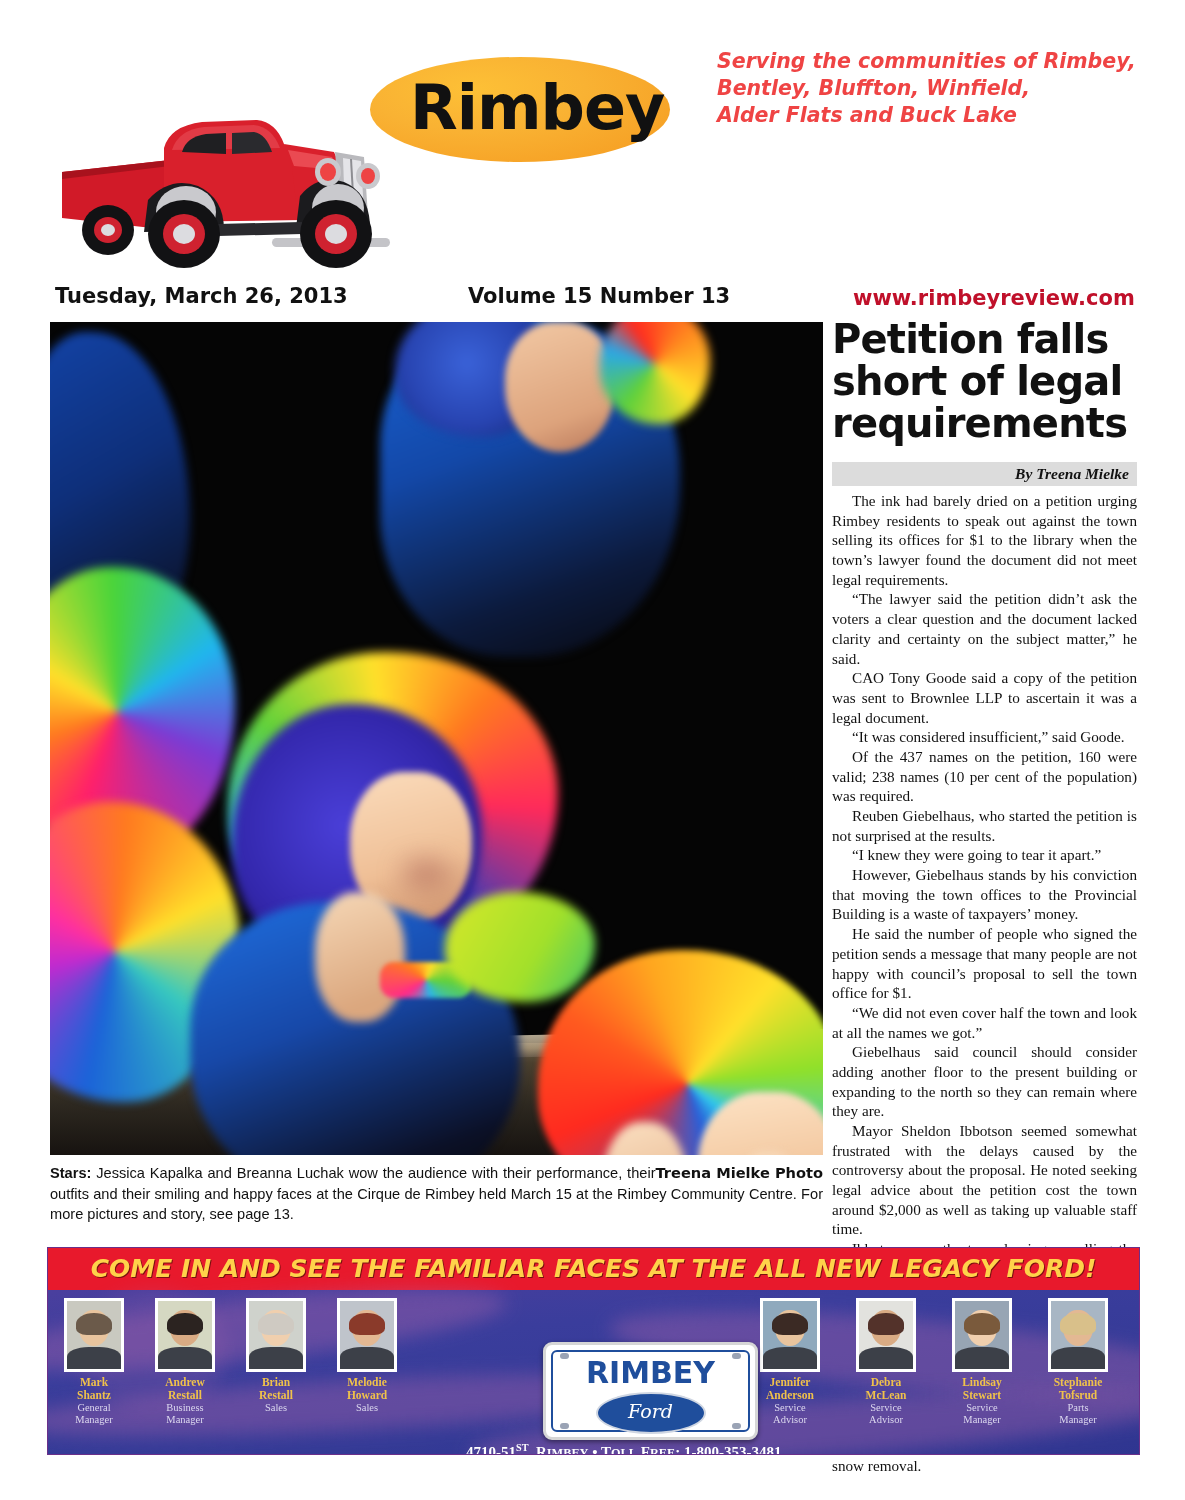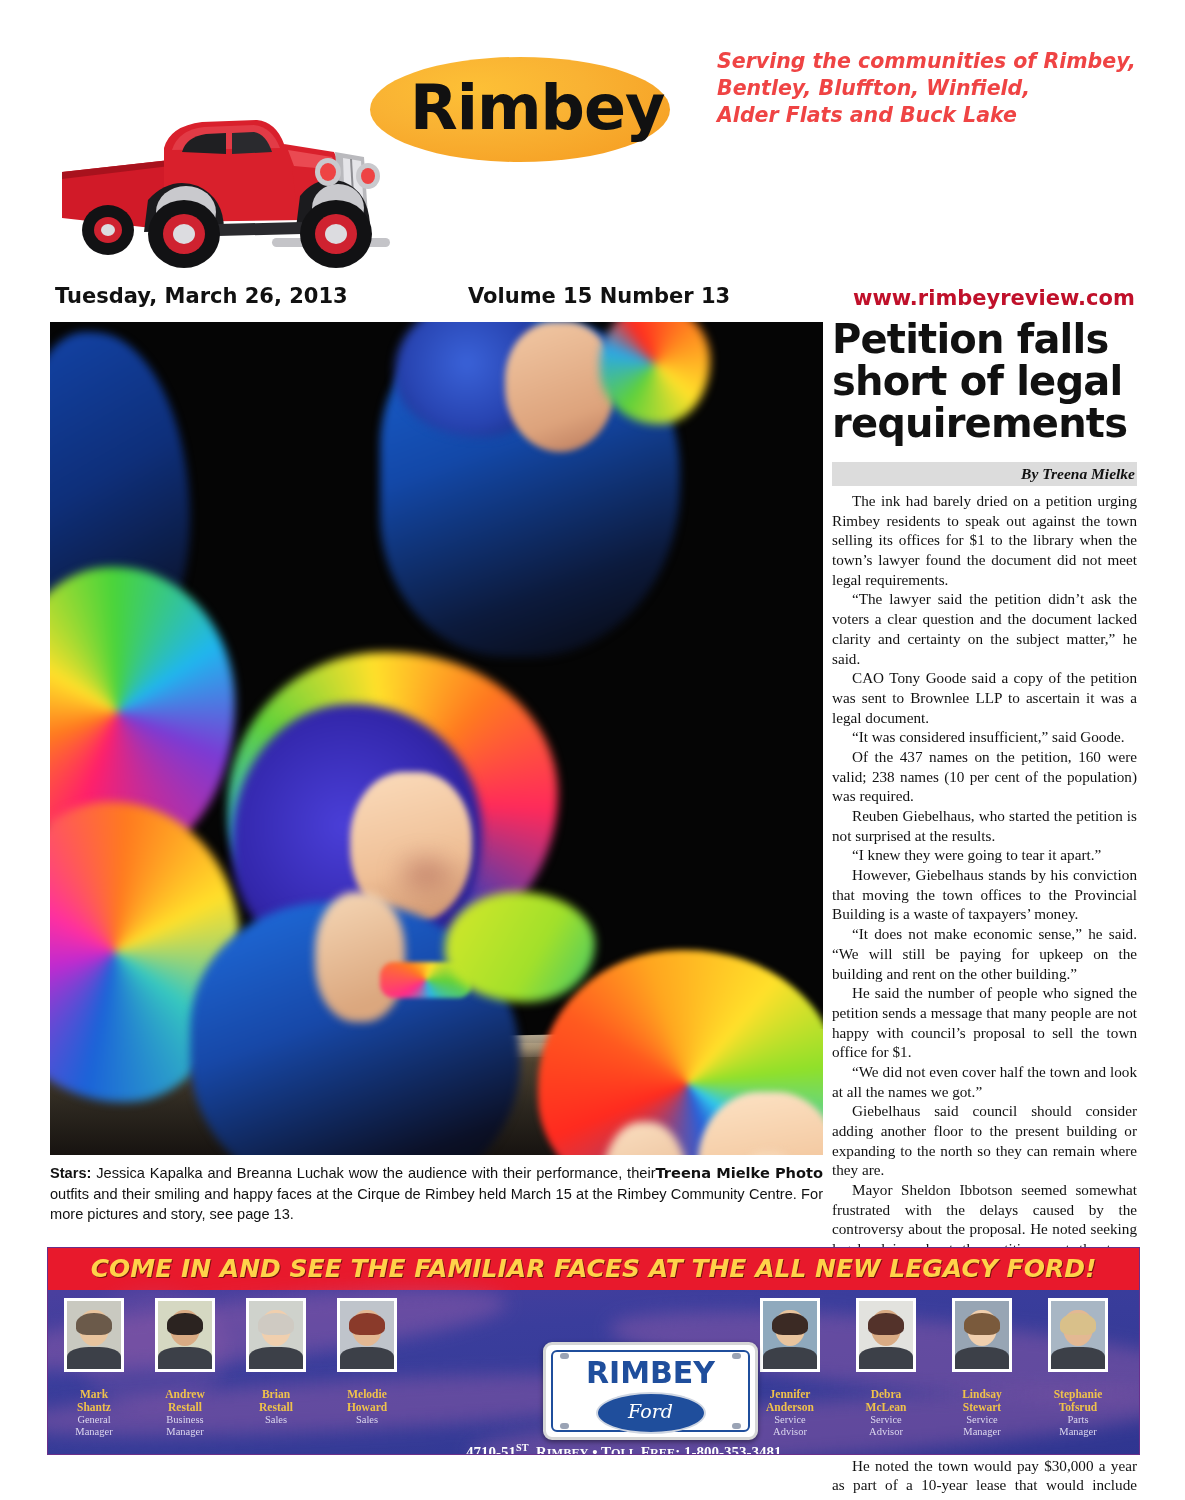--- a/index.html
+++ b/index.html
@@ -49,42 +49,42 @@
         font-family:"Liberation Sans",sans-serif;font-size:14.6px;line-height:1.42;
         color:#111;text-align:justify;}
   .caption b{font-weight:bold;}
   .photo-credit{float:right;font-family:"DejaVu Sans",sans-serif;font-weight:bold;font-size:14.6px;}
 
   
   .article{position:absolute;left:832px;top:318px;width:305px;}
   .headline{font-family:"DejaVu Sans",sans-serif;font-weight:bold;font-size:40px;
         line-height:1.05;color:#111;letter-spacing:-0.8px;margin:0 0 0 0;}
   .byline-bar{margin-top:18px;background:#dcdcdc;height:24px;line-height:24px;
-        text-align:right;padding-right:2px;box-sizing:border-box;
+        text-align:right;padding-right:8px;box-sizing:border-box;
         font-family:"Liberation Serif",serif;font-style:italic;font-weight:bold;font-size:15.5px;color:#111;}
   .body-text{margin-top:5px;font-family:"Liberation Serif",serif;font-size:15.2px;
         line-height:1.295;color:#111;text-align:justify;}
   .body-text p{margin:0;text-indent:20px;}
 
   
   .ad{position:absolute;left:47px;top:1247px;width:1093px;height:208px;
       border:1px solid #6a2f8a;box-sizing:border-box;overflow:hidden;
       background:linear-gradient(180deg,#3b3fa0 0%,#35399b 40%,#4c3f9b 100%);}
   .ad-banner{position:absolute;left:0;top:0;width:100%;height:42px;background:#e8192c;}
   .ad-banner-text{position:absolute;left:0;top:0;width:100%;height:36px;line-height:42px;
       text-align:center;font-family:"DejaVu Sans",sans-serif;font-style:italic;font-weight:bold;
       font-size:25px;color:#ffd24a;letter-spacing:0px;
       text-shadow:1px 1px 0 #7a1010;}
   .ad-body{position:absolute;left:0;top:42px;width:100%;height:166px;
       background:linear-gradient(175deg,#4a3f9e 0%,#3a3d9c 30%,#343a96 70%,#2f3590 100%);}
   .swoosh{position:absolute;background:rgba(170,100,170,.38);filter:blur(9px);border-radius:50%;}
   .ad-person{position:absolute;width:60px;}
   .ad-photo{width:60px;height:74px;border:3px solid #fff;box-sizing:border-box;overflow:hidden;
       background:#b9b9a8;position:relative;}
-  .ad-name{margin-top:16px;text-align:center;font-family:"Liberation Serif",serif;
+  .ad-name{margin-top:4px;text-align:center;font-family:"Liberation Serif",serif;
       font-weight:bold;font-size:11.5px;color:#f0c24a;line-height:1.12;}
   .ad-role{text-align:center;font-family:"Liberation Serif",serif;font-size:10.5px;
       color:#dcd8ef;line-height:1.15;}
   .plate{position:absolute;left:495px;top:52px;width:209px;height:92px;background:#fff;
       border:3px solid #d6d6d6;border-radius:9px;box-shadow:0 2px 5px rgba(0,0,0,.45);}
   .plate-inner{position:absolute;left:5px;top:5px;right:5px;bottom:5px;border:2px solid #1f4e9c;border-radius:6px;}
   .plate-rimbey{position:absolute;left:0;top:10px;width:100%;text-align:center;
       font-family:"DejaVu Sans",sans-serif;font-weight:bold;font-size:30px;color:#1f4e9c;letter-spacing:0px;}
   .ford-oval{position:absolute;left:50%;top:47px;transform:translateX(-50%);
       width:106px;height:38px;border-radius:50%;background:#1f4e9c;border:2px solid #cfd6e2;}
@@ -221,21 +221,20 @@
     <div class="byline-bar">By Treena Mielke</div>
     <div class="body-text" id="article-body">
         <p>The ink had barely dried on a petition urging Rimbey residents to speak out against the town selling its offices for $1 to the library when the town’s lawyer found the document did not meet legal requirements.</p>
         <p>“The lawyer said the petition didn’t ask the voters a clear question and the document lacked clarity and certainty on the subject matter,” he said.</p>
         <p>CAO Tony Goode said a copy of the petition was sent to Brownlee LLP to ascertain it was a legal document.</p>
         <p>“It was considered insufficient,” said Goode.</p>
         <p>Of the 437 names on the petition, 160 were valid; 238 names (10 per cent of the population) was required.</p>
         <p>Reuben Giebelhaus, who started the petition is not surprised at the results.</p>
         <p>“I knew they were going to tear it apart.”</p>
         <p>However, Giebelhaus stands by his conviction that moving the town offices to the Provincial Building is a waste of taxpayers’ money.</p>
-        <p>“It does not make economic sense,” he said. “We will still be paying for upkeep on the building and rent on the other building.”</p>
         <p>He said the number of people who signed the petition sends a message that many people are not happy with council’s proposal to sell the town office for $1.</p>
         <p>“We did not even cover half the town and look at all the names we got.”</p>
         <p>Giebelhaus said council should consider adding another floor to the present building or expanding to the north so they can remain where they are.</p>
         <p>Mayor Sheldon Ibbotson seemed somewhat frustrated with the delays caused by the controversy about the proposal. He noted seeking legal advice about the petition cost the town around $2,000 as well as taking up valuable staff time.</p>
         <p>Ibbotson sees the town leasing or selling the town offices to the library board so it can move ahead with its much-needed expansion and moving to the Provincial Building in a positive light.</p>
         <p>He said costs for the town would be comparable if the offices were moved to the Provincial Building.</p>
         <p>He noted the town would pay $30,000 a year as part of a 10-year lease that would include utilities, janitorial costs, grounds maintenance and snow removal.</p>
       </div>
 
   </div>

